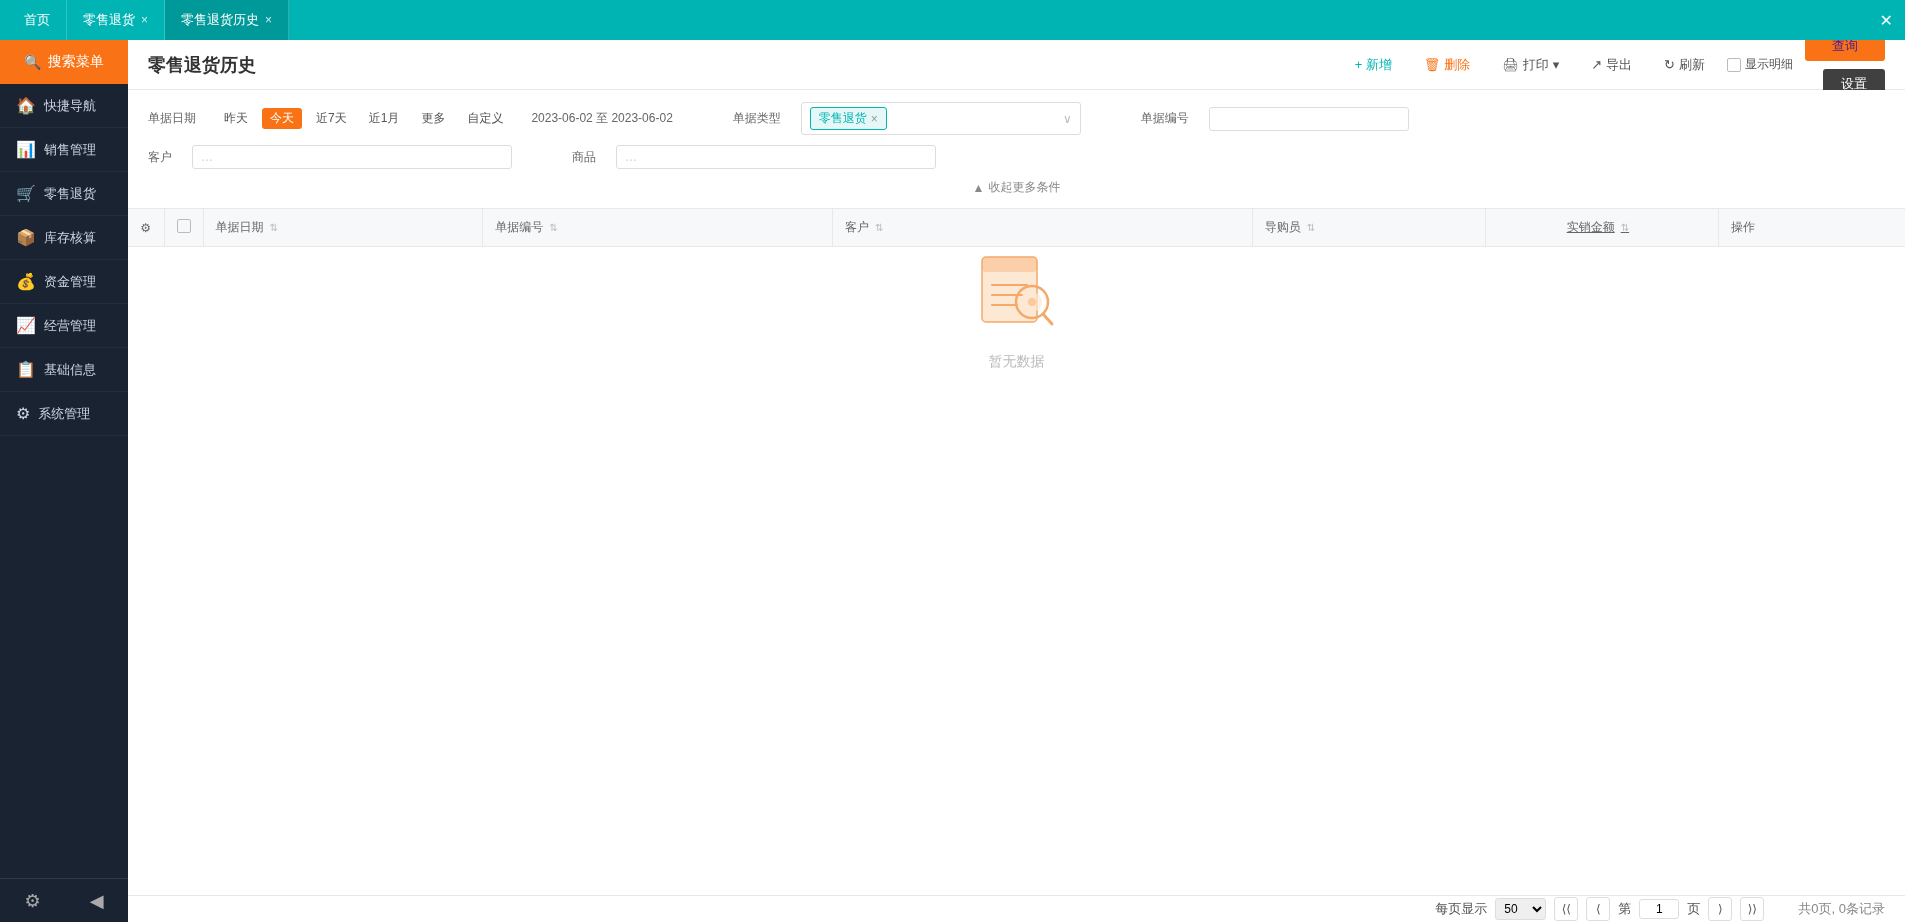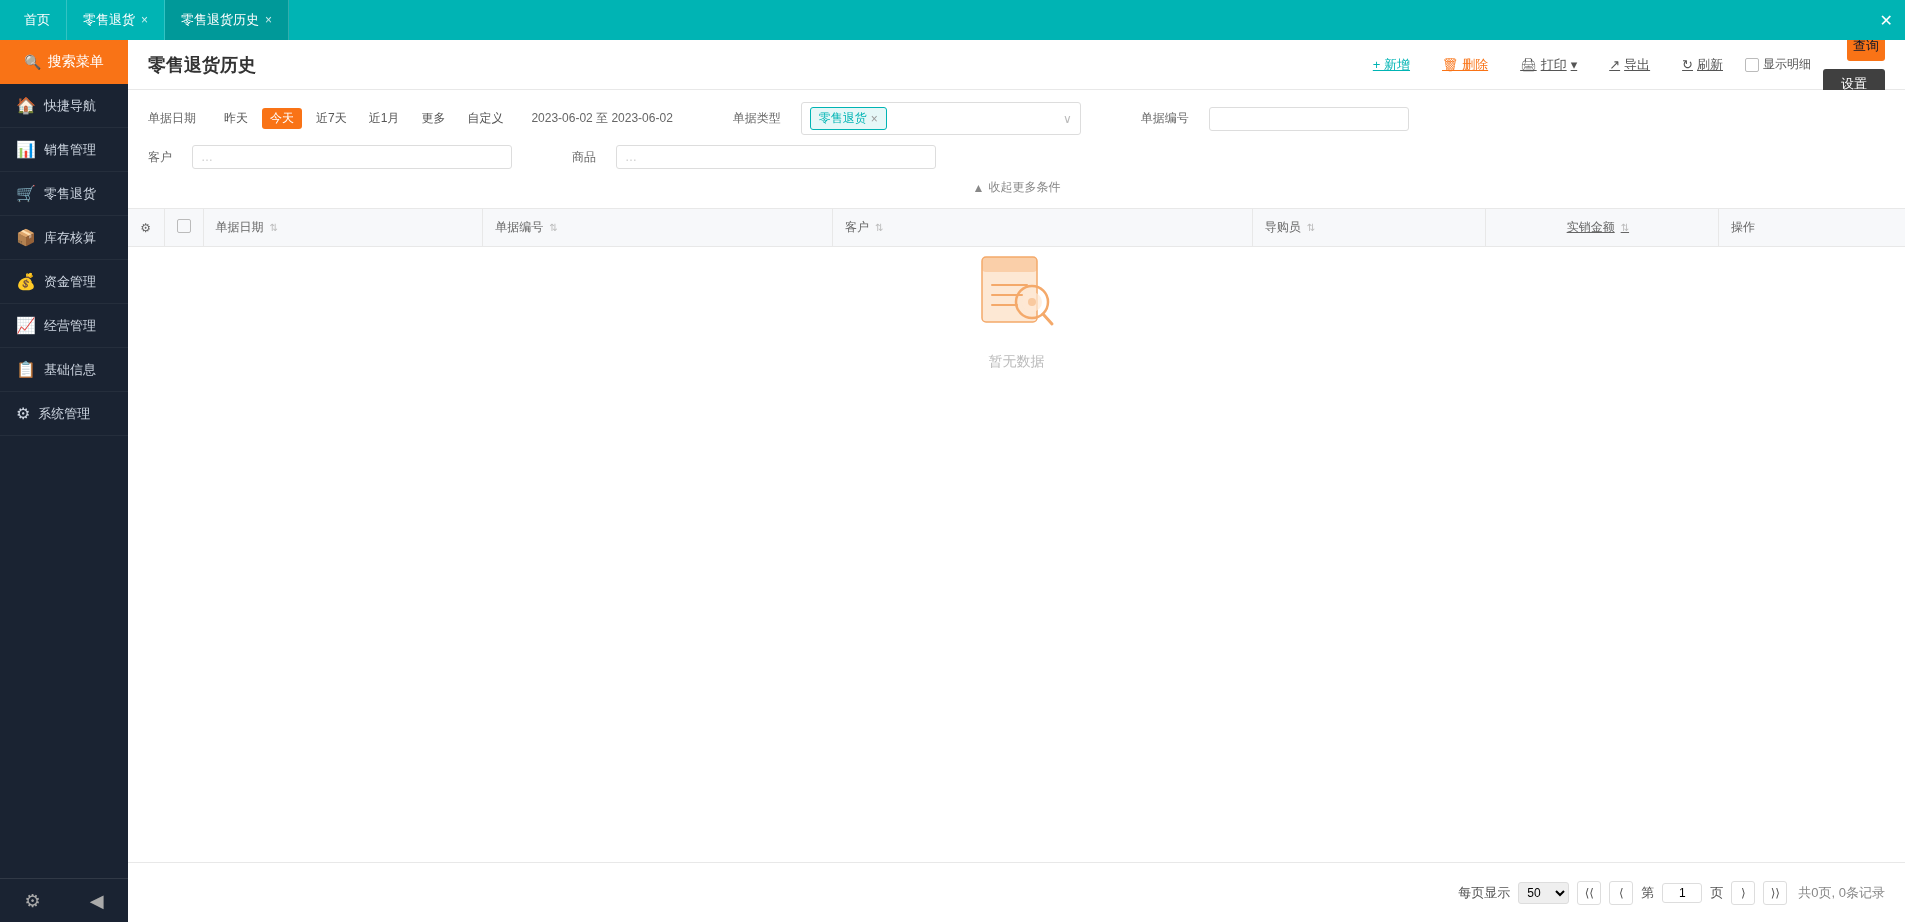--- a/index.html
+++ b/index.html
@@ -138,27 +138,26 @@
       display: flex;
       align-items: center;
       gap: 4px;
       padding: 5px 10px;
       border: none;
       background: transparent;
       color: #555;
       cursor: pointer;
       font-size: 13px;
       border-radius: 3px;
-      text-decoration: underline;
     }
     .btn-query {
       background: #f97316;
-      color: #0f172a;
+      color: #4c1d95;
       border: none;
-      padding: 6px 6px;
+      padding: 6px 27px;
       border-radius: 3px;
       cursor: pointer;
       font-size: 13px;
     }
     .btn-settings {
       background: #404040;
       color: #fff;
       border: none;
       padding: 6px 18px;
       border-radius: 3px;
@@ -299,21 +298,21 @@
       font-size: 14px;
       gap: 16px;
     }
     .empty-icon {
       width: 100px;
       height: 90px;
     }
 
     
     .pagination {
-      height: 60px;
+      height: 27px;
       background: #fff;
       border-top: 1px solid #e8e8e8;
       display: flex;
       align-items: center;
       justify-content: flex-end;
       padding: 0 20px;
       gap: 8px;
       font-size: 13px;
       color: #555;
       flex-shrink: 0;
@@ -598,17 +597,17 @@
           <option>20</option>
           <option>100</option>
         </select>
         <button class="pag-btn">⟨⟨</button>
         <button class="pag-btn">⟨</button>
         <span>第</span>
         <input type="text" value="1" style="">
         <span>页</span>
         <button class="pag-btn">⟩</button>
         <button class="pag-btn">⟩⟩</button>
-        <span style="margin-left:3px;color:#888;">共0页, 0条记录</span>
+        <span style="margin-left:26px;color:#888;">共0页, 0条记录</span>
       </div>
     </div>
   </div>
 </div>
 
 </body></html>

